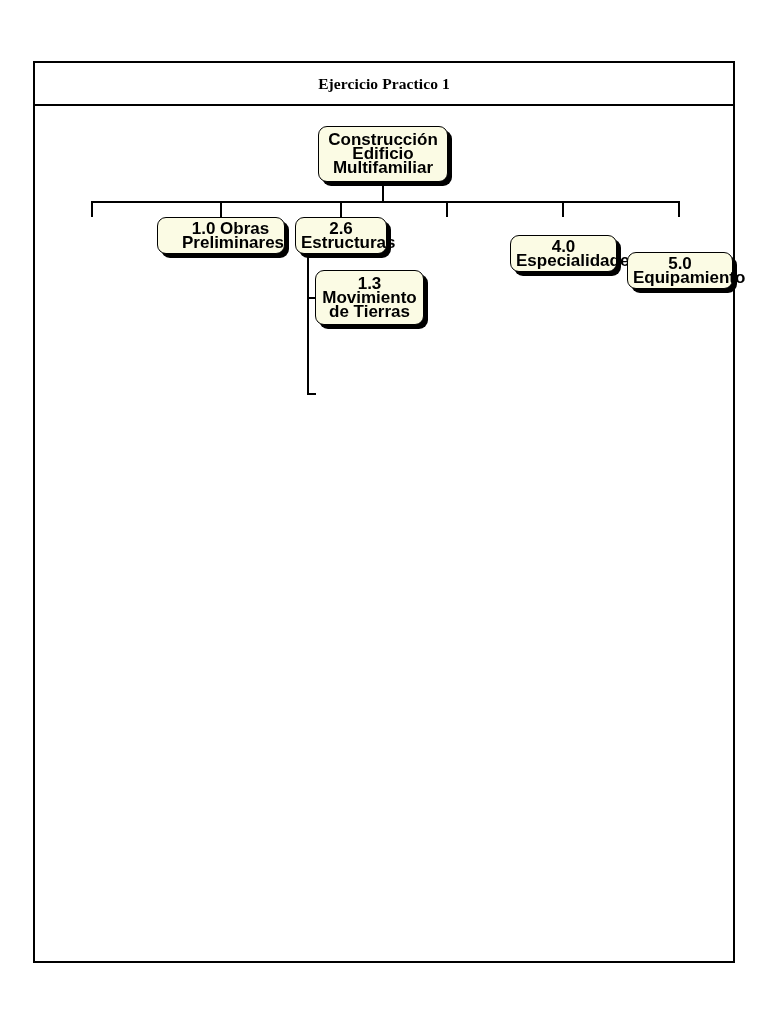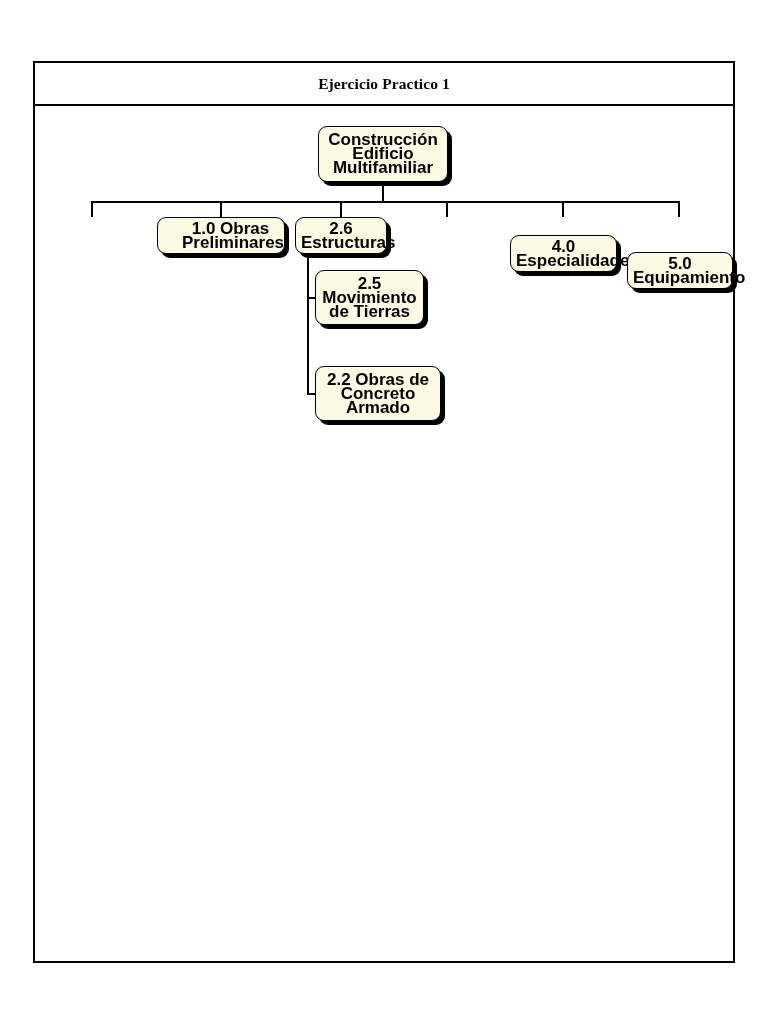--- a/index.html
+++ b/index.html
@@ -131,22 +131,19 @@
         <div class="node" style="left: 260px; top: 111px; width: 92px; height: 37px;">
           <span>2.6 Estructuras</span>
         </div>
         <div class="node" style="left: 475px; top: 129px; width: 107px; height: 37px;">
           <span>4.0 Especialidades</span>
         </div>
         <div class="node" style="left: 592px; top: 102px; width: 106px; height: 37px; margin-top: 44px;">
           <span>5.0 Equipamiento</span>
         </div>
         <div class="node" style="left: 280px; top: 164px; width: 109px; height: 55px;">
-          <span>2.5 Movimiento de Tierras</span>
-        </div>
-        <div class="node" style="left: 280px; top: 260px; width: 126px; height: 55px;">
-          <span>2.2 Obras de Concreto Armado</span>
+          <span>1.3 Movimiento de Tierras</span>
         </div>
       </div>
 
   </div>
 
 </div>
 
 </body></html>

